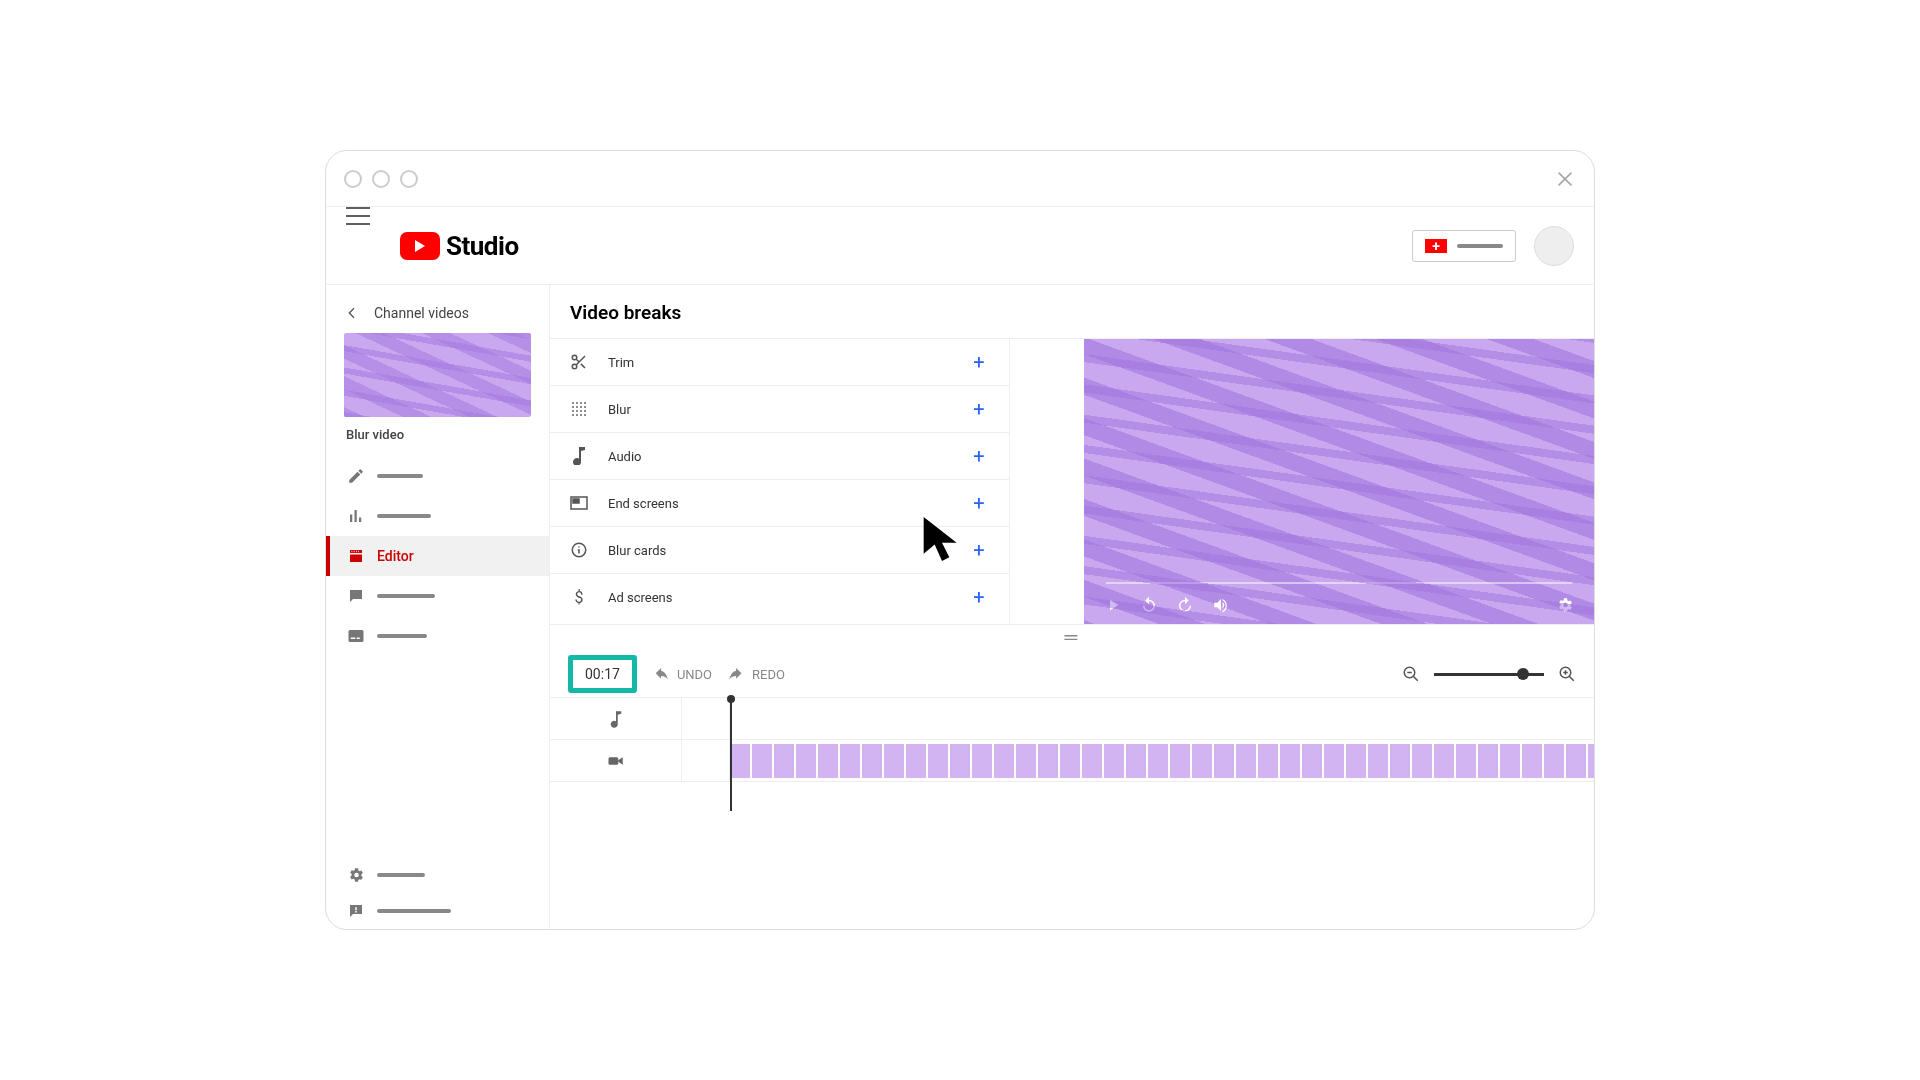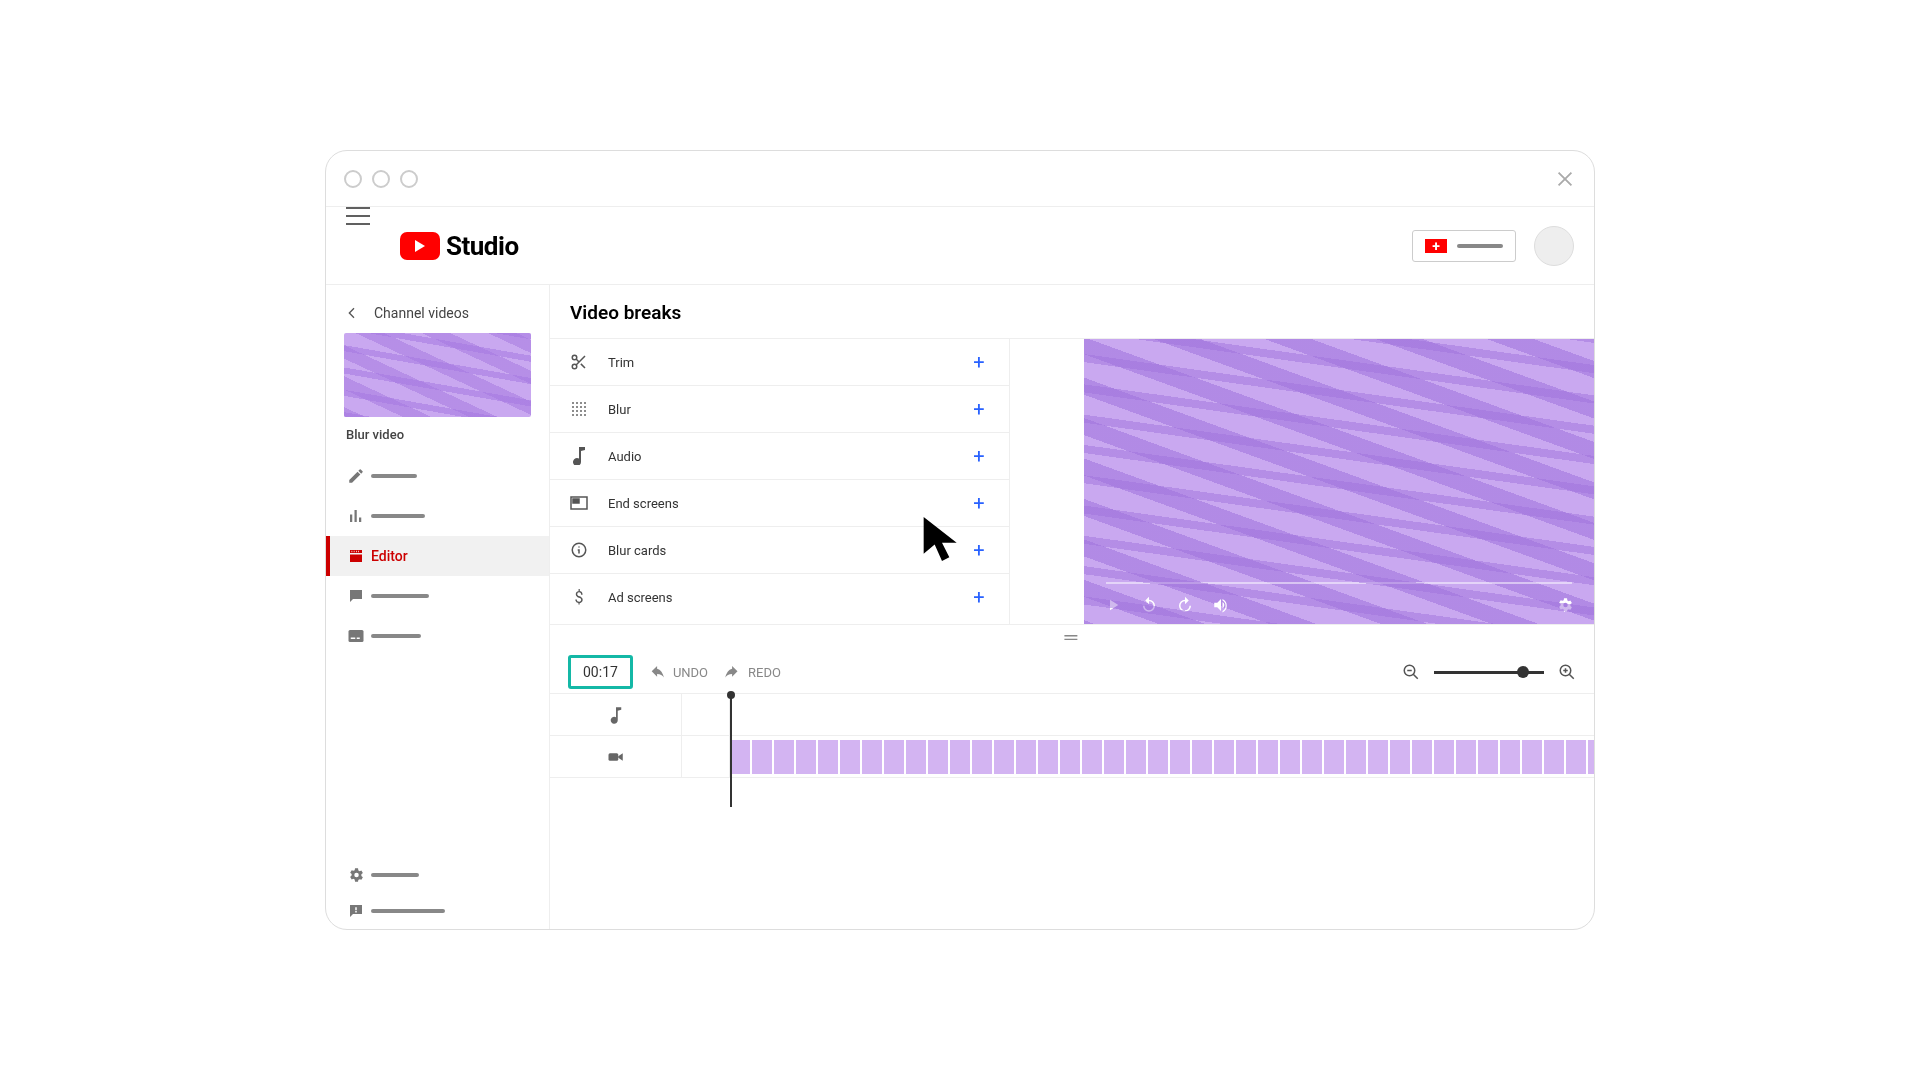--- a/index.html
+++ b/index.html
@@ -96,21 +96,21 @@
   .purple-art::before, .purple-art::after {
     content:''; position:absolute; inset:-20%;
     background: repeating-linear-gradient(25deg, rgba(180,140,230,0.9) 0 12px, rgba(201,168,240,0) 12px 28px);
   }
   .purple-art::after {
     background: repeating-linear-gradient(10deg, rgba(165,120,225,0.55) 0 6px, transparent 6px 22px);
   }
   .thumb-label { font-size: 13px; color: #444; padding: 0 20px 14px; font-weight: 500; }
 
   .nav-item {
-    display: flex; align-items: center; gap: 5px;
+    display: flex; align-items: center; gap: 11px;
     padding: 10px 20px; cursor: pointer;
     color: #606060; font-size: 14px;
   }
   .nav-item.active {
     background: #f1f1f1; color: #cc0000; font-weight: 500;
     border-left: 4px solid #cc0000; padding-left: 16px;
   }
   .nav-icon { width: 20px; height: 20px; display:flex; align-items:center; justify-content:center; }
   .sidebar-spacer { flex: 1; }
   .sidebar-bottom .nav-item { padding: 8px 20px; }
@@ -156,21 +156,21 @@
   }
   .preview-controls .spacer { flex: 1; }
   .pc-icon { width: 18px; height: 18px; cursor: pointer; }
 
   .drag-handle { text-align:center; padding: 1px 0; color:#888; font-size:18px; letter-spacing:2px; cursor:ns-resize; }
 
   .timeline-head {
     display: flex; align-items: center; padding: 6px 18px 4px; gap: 16px;
   }
   .time-box {
-    border: 3px solid #14b8a6; border-radius: 3px; padding: 6px 12px;
+    border: 5px solid #14b8a6; border-radius: 3px; padding: 6px 12px;
     font-size: 14px; color: #333; cursor: pointer;
   }
   .ur-btn { display:flex; align-items:center; gap:6px; color:#888; font-size:13px; cursor:pointer; }
   .timeline-head .spacer { flex:1; }
   .zoom-ctrl { display:flex; align-items:center; gap:14px; color:#555; }
   .zoom-track { width: 110px; height: 3px; background:#333; position:relative; }
   .zoom-knob { position:absolute; top:-5px; width:12px; height:12px; background:#333; border-radius:50%; }
 
   .ruler { position:relative; height: 24px; margin-left: 180px; }
   .ruler span { position:absolute; top:2px; font-size:12px; color:#777; }

